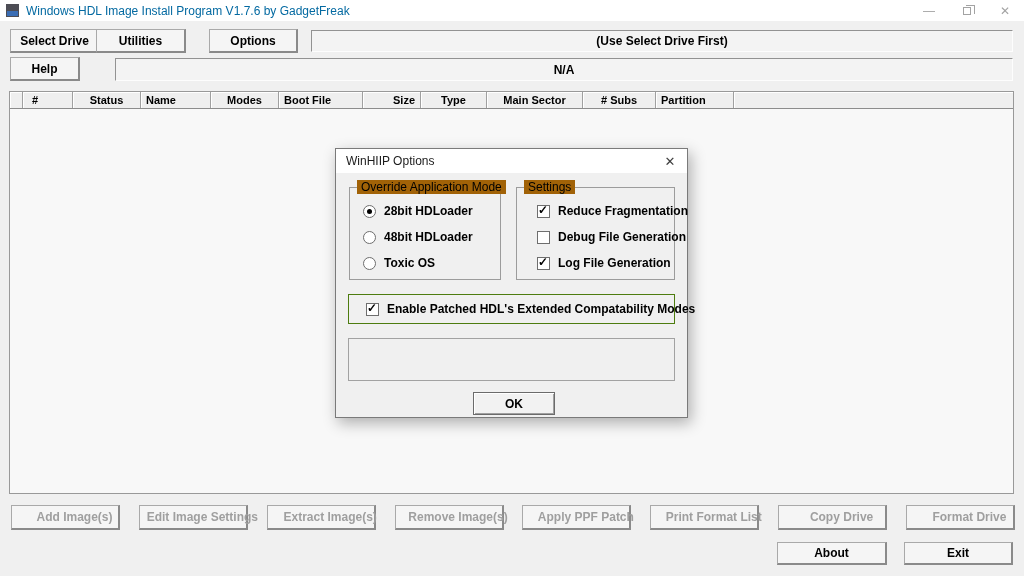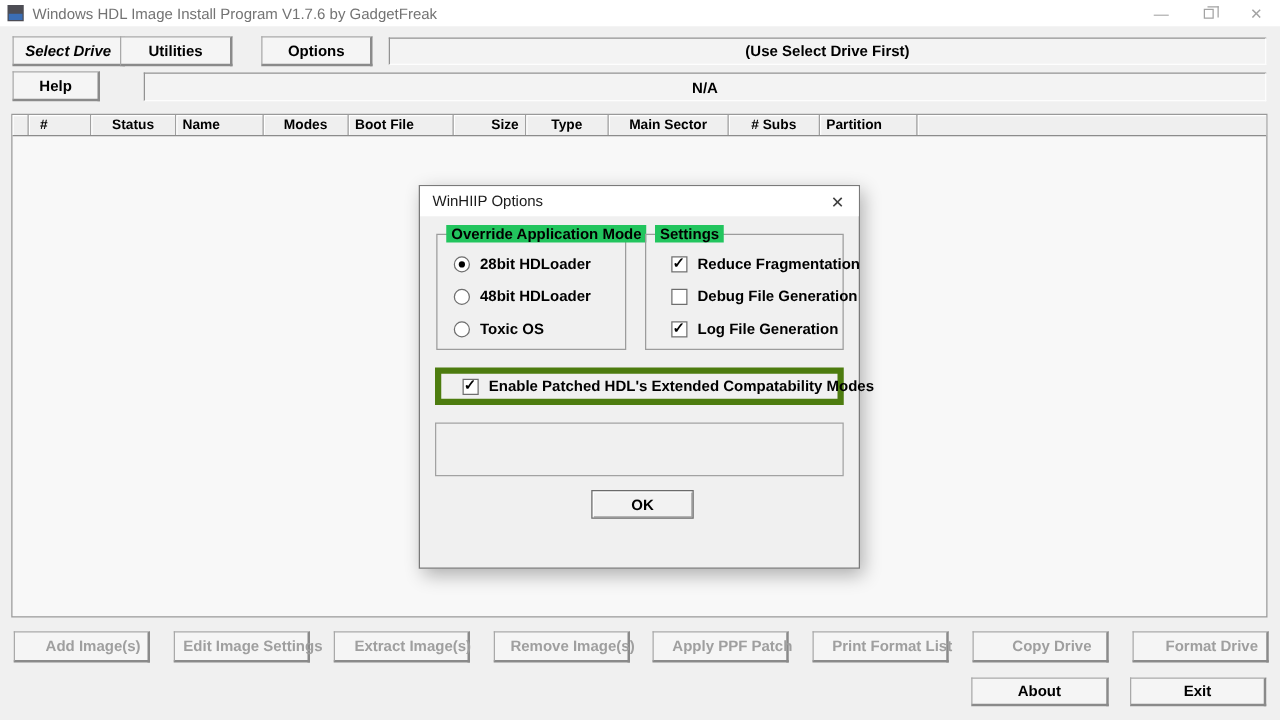--- a/index.html
+++ b/index.html
@@ -3,21 +3,21 @@
 <meta charset="utf-8">
 <style>
   * { margin:0; padding:0; box-sizing:border-box; cursor:default; }
   html,body { width:1024px; height:576px; overflow:hidden; }
   body { font-family:"Liberation Sans", sans-serif; background:#f0f0f0; position:relative; }
 
   
   .titlebar { position:absolute; left:0; top:0; width:1024px; height:21px; background:#ffffff; display:flex; align-items:center; }
   .app-icon { width:13px; height:13px; margin-left:6px; background:#4d4d55; position:relative; flex:0 0 auto; }
   .app-icon::after { content:""; position:absolute; left:1px; right:1px; bottom:1px; height:5px; background:#3b6eb5; }
-  .title-text { font-size:12px; color:#737373; margin-left:7px; white-space:nowrap; }
+  .title-text { font-size:12px; color:#0369a1; margin-left:7px; white-space:nowrap; }
   .win-controls { margin-left:auto; display:flex; height:100%; }
   .win-btn { width:38px; height:100%; display:flex; align-items:center; justify-content:center; color:#a3a3a3; font-size:12px; }
   .restore-glyph { width:8px; height:8px; border:1px solid #a3a3a3; position:relative; display:inline-block; }
   .restore-glyph::before { content:""; position:absolute; top:-3px; left:2px; width:8px; height:8px; border:1px solid #a3a3a3; border-bottom:none; border-left:none; }
 
   
   .btn3d { position:absolute; background:#f5f5f5; border-top:1px solid #a9a9a9; border-left:1px solid #a9a9a9; border-right:2px solid #8a8a8a; border-bottom:2px solid #8a8a8a; font-size:12px; font-weight:bold; color:#000; display:flex; align-items:center; justify-content:center; white-space:nowrap; }
   .btn3d.disabled { color:#9f9f9f; }
   .btn-flex { position:static;padding-left:19px; }
 
@@ -40,52 +40,52 @@
   .hdr-cell:nth-child(10){ flex:0 0 73px; justify-content:center; }
   .hdr-cell:nth-child(11){ flex:0 0 78px; }
   .hdr-cell.filler { flex:1 1 auto; border-right:none; }
   .list-body { width:100%; height:385px; }
 
   
   .actions-row { position:absolute; left:11px; top:505px; width:1004px; height:25px; display:flex; justify-content:space-between; }
   .actions-row .btn3d { width:109px; height:25px; }
 
   
-  .dialog { position:absolute; left:335px; top:148px; width:353px; height:307px; background:#f0f0f0; border:1px solid #7a7a7a; box-shadow:3px 5px 14px rgba(0,0,0,0.30); }
+  .dialog { position:absolute; left:335px; top:148px; width:353px; height:270px; background:#f0f0f0; border:1px solid #7a7a7a; box-shadow:3px 5px 14px rgba(0,0,0,0.30); }
   .dlg-titlebar { height:24px; background:#ffffff; display:flex; align-items:center; }
   .dlg-title { font-size:12px; color:#1b1b1b; margin-left:10px; }
   .dlg-close { margin-left:auto; width:34px; height:100%; display:flex; align-items:center; justify-content:center; color:#404040; font-size:13px; }
   .group { position:absolute; border:1px solid #9c9c9c; }
-  .group-caption { position:absolute; top:-8px; left:7px; background:#22c55e; padding:0 4px; font-size:12px; font-weight:bold; color:#000; white-space:nowrap; }
+  .group-caption { position:absolute; top:-8px; left:7px; background:#a16207; padding:0 4px; font-size:12px; font-weight:normal; color:#000; white-space:nowrap; }
   .group-rows { display:flex; flex-direction:column; gap:12px; padding-top:16px; }
   .ctl-row { display:flex; align-items:center; gap:8px; font-size:12px; font-weight:bold; color:#000; white-space:nowrap; }
   .radio { width:13px; height:13px; border:1px solid #6e6e6e; border-radius:50%; background:#ffffff; position:relative; flex:0 0 auto; }
   .radio.on::after { content:""; position:absolute; left:3px; top:3px; width:5px; height:5px; border-radius:50%; background:#000; }
   .check { width:13px; height:13px; border:1px solid #6e6e6e; background:#ffffff; position:relative; flex:0 0 auto; }
   .check.on::after { content:"✓"; position:absolute; left:0px; top:-2px; font-size:12px; font-weight:bold; color:#000; line-height:13px; }
-  .enable-panel { position:absolute; left:12px; top:145px; width:327px; height:30px; border:5px solid #4d7c0f; display:flex; align-items:center; padding-left:17px; }
+  .enable-panel { position:absolute; left:12px; top:145px; width:327px; height:30px; border:1px solid #4d7c0f; display:flex; align-items:center; padding-left:17px; }
   .notes-panel { position:absolute; left:12px; top:189px; width:327px; height:43px; border:1px solid #a2a2a2; background:#f0f0f0; }
   .ok-btn { position:absolute; left:137px; top:243px; width:82px; height:23px; background:#f2f2f2; border:1px solid #6b6b6b; box-shadow:inset 1px 1px 0 #ffffff, inset -1px -1px 0 #a0a0a0; font-size:12px; font-weight:bold; display:flex; align-items:center; justify-content:center;text-align:right; }
 </style>
 </head>
 <body>
 
 <div class="titlebar">
   <span class="app-icon"></span>
   <span class="title-text">Windows HDL Image Install Program V1.7.6 by GadgetFreak</span>
   <div class="win-controls">
     <span class="win-btn">—</span>
     <span class="win-btn">
         <span class="restore-glyph"></span>
       </span>
     <span class="win-btn">✕</span>
   </div>
 </div>
 
-<div class="btn3d" style="left:10px; top:29px; width:90px; height:24px;font-style:italic;">Select Drive</div>
+<div class="btn3d" style="left:10px; top:29px; width:90px; height:24px;">Select Drive</div>
 <div class="btn3d" style="left:96px; top:29px; width:90px; height:24px;">Utilities</div>
 <div class="btn3d" style="left:209px; top:29px; width:89px; height:24px;">Options</div>
 <div class="panel-sunken" style="left:311px; top:30px; width:702px; height:22px;">(Use Select Drive First)</div>
 
 <div class="btn3d" style="left:10px; top:57px; width:70px; height:24px;">Help</div>
 <div class="panel-sunken" style="left:115px; top:58px; width:898px; height:23px;">N/A</div>
 
 <div class="list-area">
   <div class="hdr">
     <div class="hdr-cell"></div>

